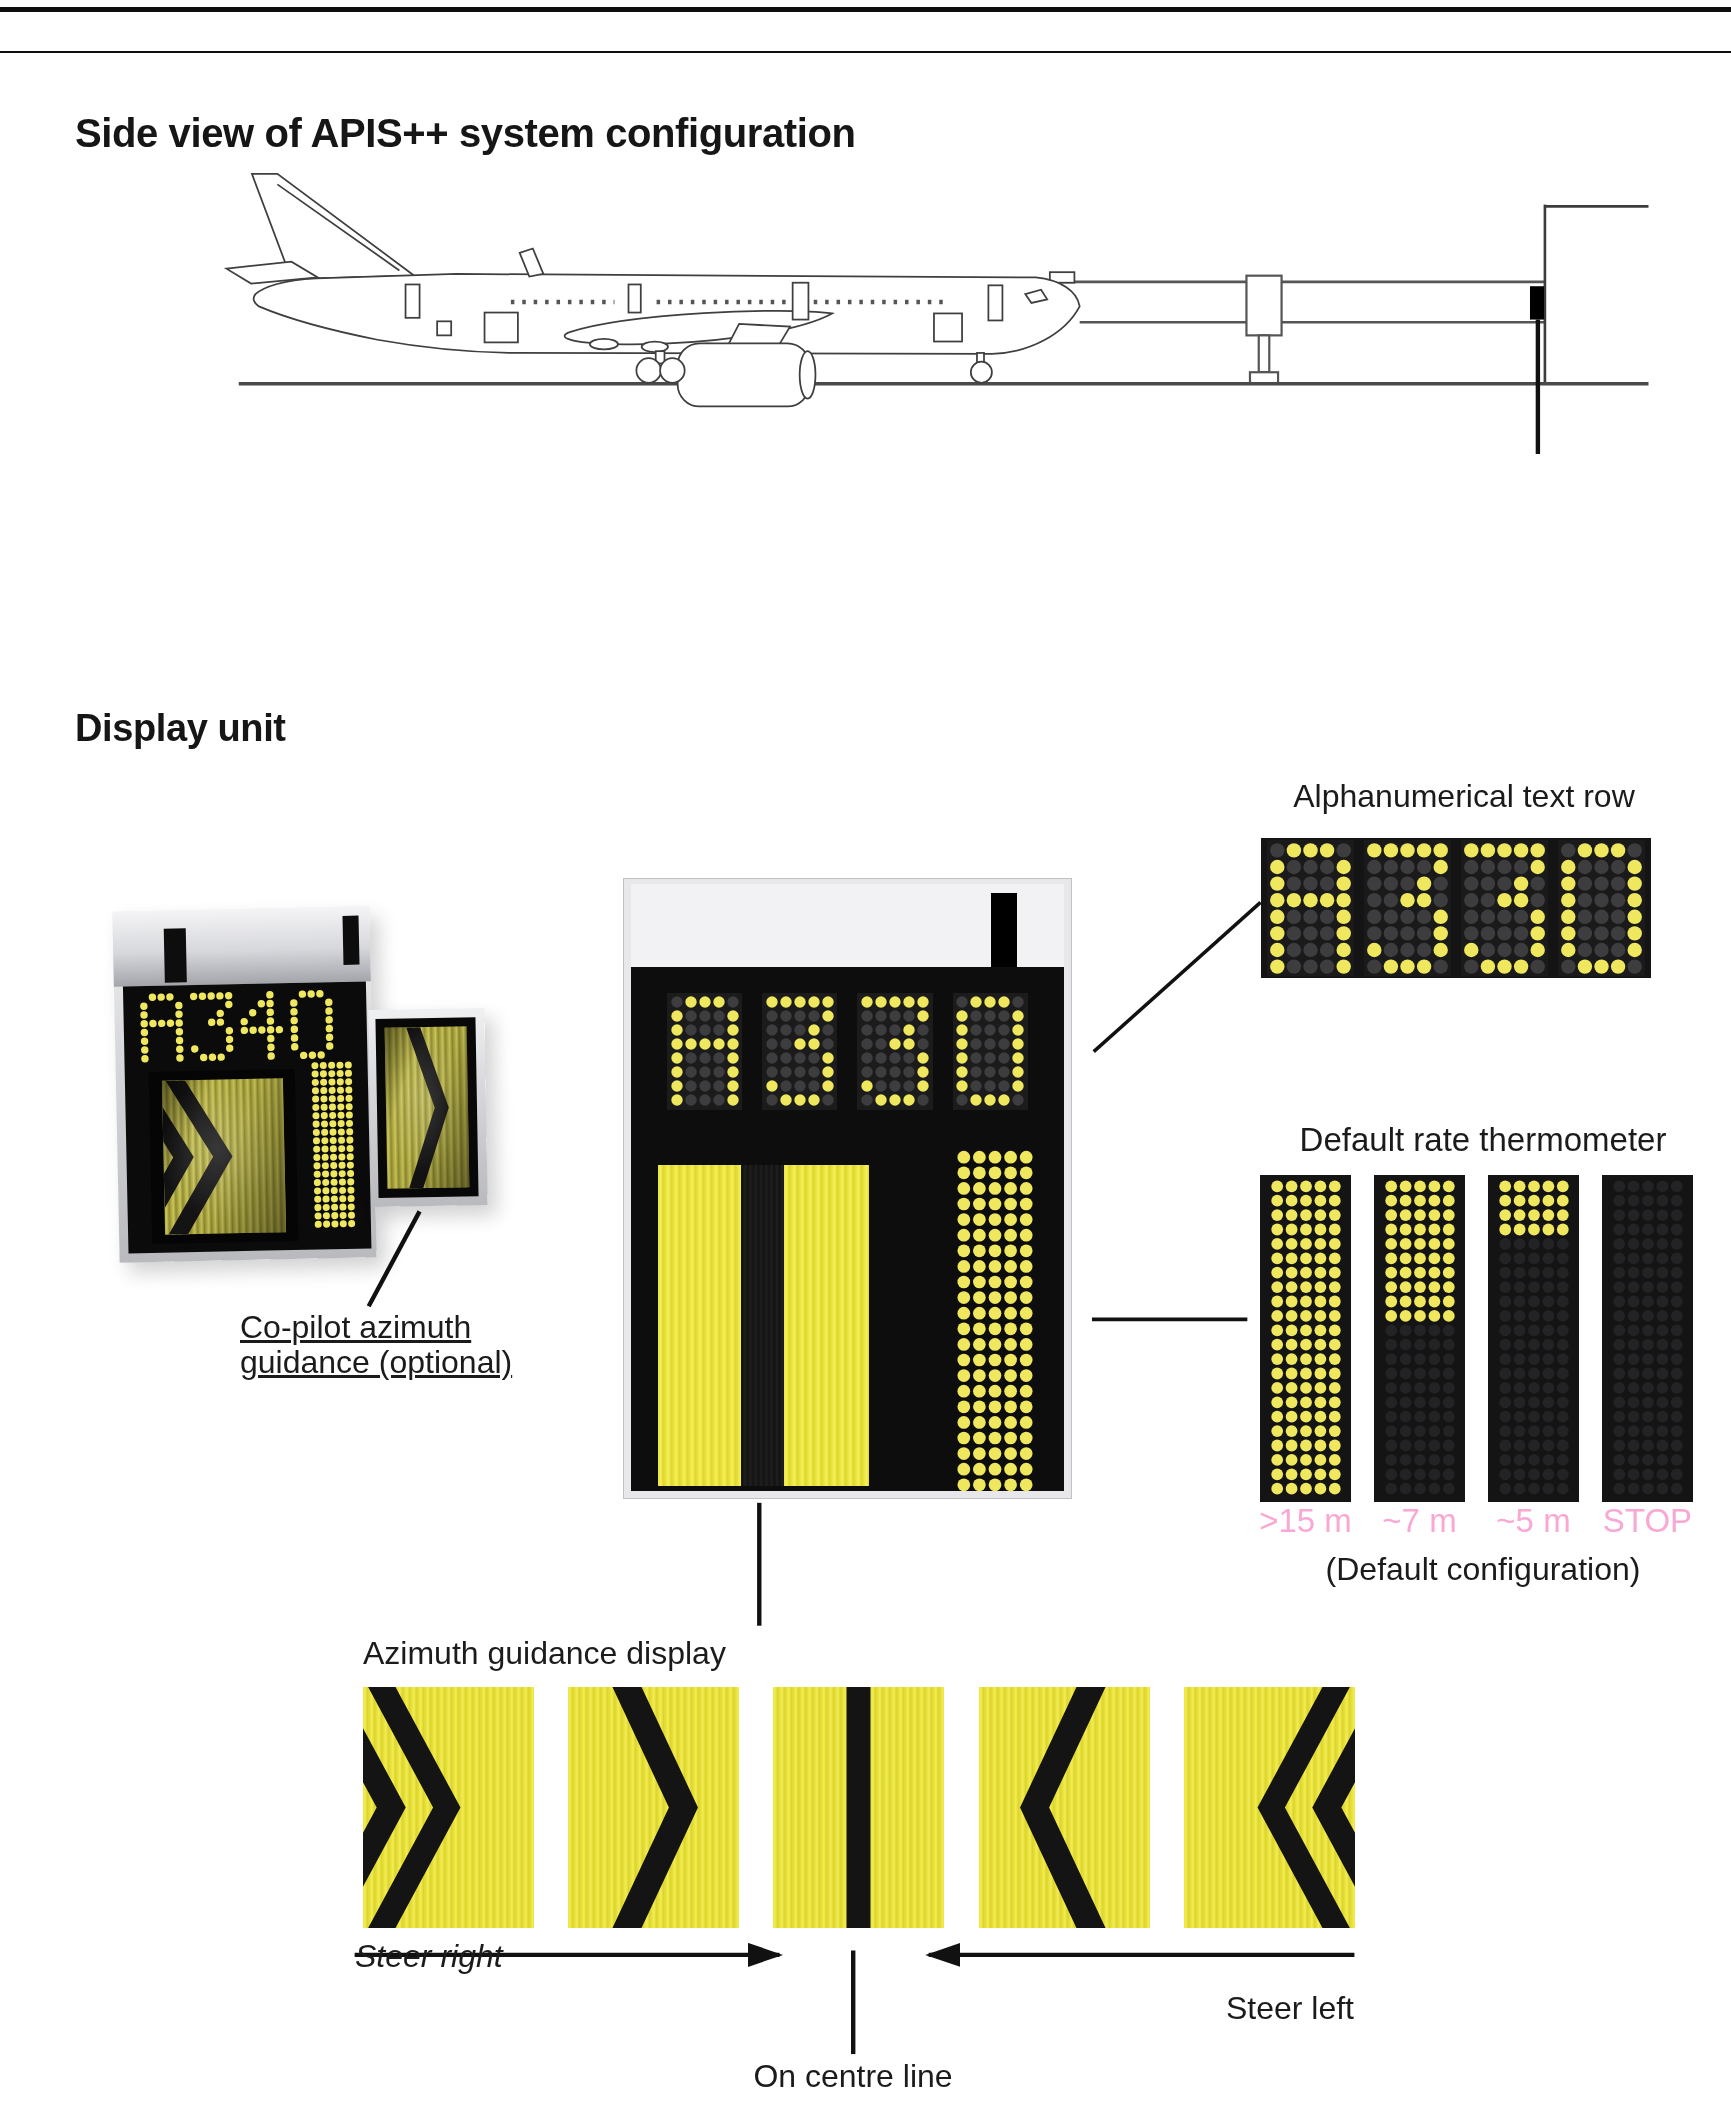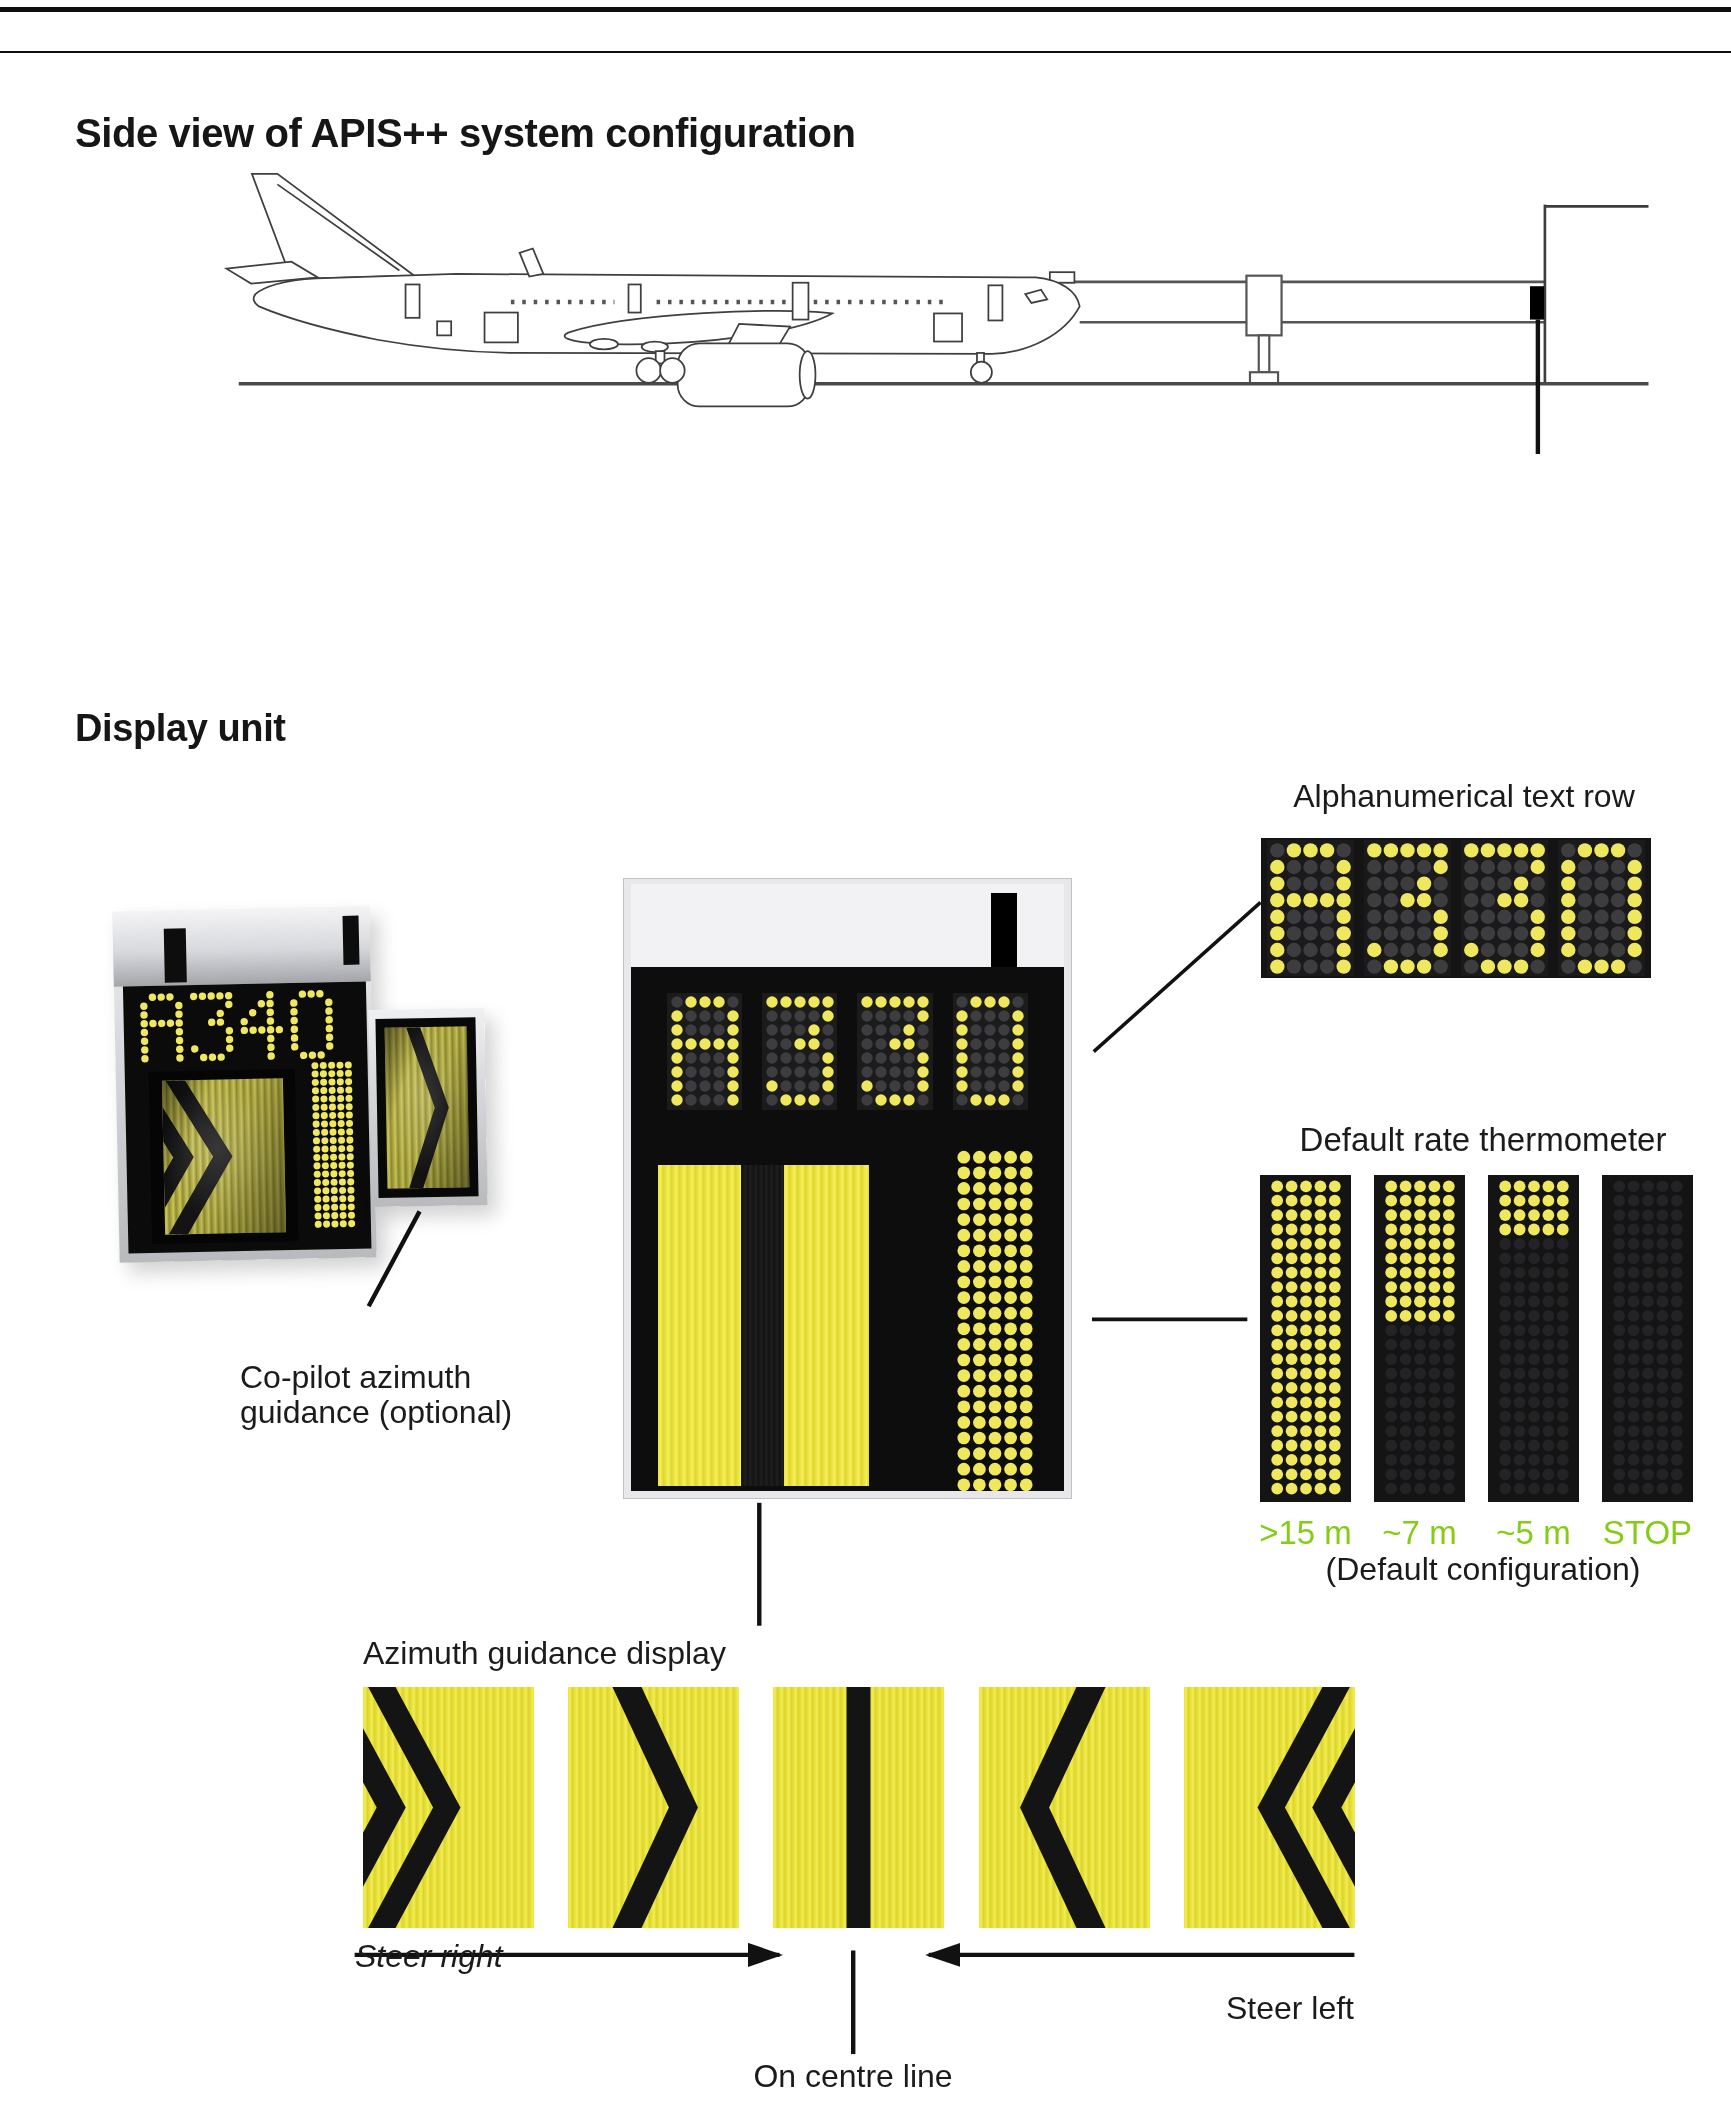--- a/index.html
+++ b/index.html
@@ -44,21 +44,21 @@
   
   .closeup{
     position:absolute;left:1261px;top:838px;width:390px;height:140px;background:#141414;
     display:flex;align-items:center;justify-content:center;gap:10.5px;
   }
   .closeup .led-cell{background:#1a1a1a;padding:1.8px;}
 
   
   .t-col{position:absolute;top:1175px;width:91px;height:327px;background:#141414;}
   .t-col .dots{position:absolute;left:9.7px;top:4.4px;line-height:0;}
-  .t-label{position:absolute;top:339px;left:50%;transform:translateX(-50%);font-size:33px;white-space:nowrap;color:#84cc16;}
+  .t-label{position:absolute;top:327px;left:50%;transform:translateX(-50%);font-size:33px;white-space:nowrap;color:#f9a8d4;}
 
   
   .az-panel{
     position:absolute;top:1687px;width:171px;height:241px;overflow:hidden;
     background:repeating-linear-gradient(90deg,#e9e23a 0px,#f3ed55 1.8px,#dcd52e 4.4px,#e9e23a 7px);
   }
   .az-panel svg{position:absolute;inset:0;}
 
   
   .unit3d{
@@ -373,21 +373,21 @@
     <div class="face">
       <div class="az-photo" style="left:8.8px;top:8.8px;right:8.8px;bottom:8.8px;">
           <svg viewBox="0 0 100 140" width="100%" height="100%" preserveAspectRatio="none">
             <polygon points="26,0 43,0 76,70 43,140 26,140 59,70" fill="#141414"></polygon>
           </svg>
         <div class="shade"></div>
       </div>
     </div>
   </div>
 
-  <div class="lbl" style="left:240px;top:1360px;">
+  <div class="lbl" style="left:240px;top:1310px;text-decoration:underline;">
     <div>Co-pilot azimuth</div>
     <div>guidance (optional)</div>
   </div>
 
   <div class="central">
     <div class="strip"></div>
     <div class="stripbar"></div>
     <div class="panel">
       <div class="led-row cledrow" style="display:flex;">
           <span class="led-cell" style="background:#1b1b1b"><svg width="70" height="112" viewBox="0 0 80 128">

